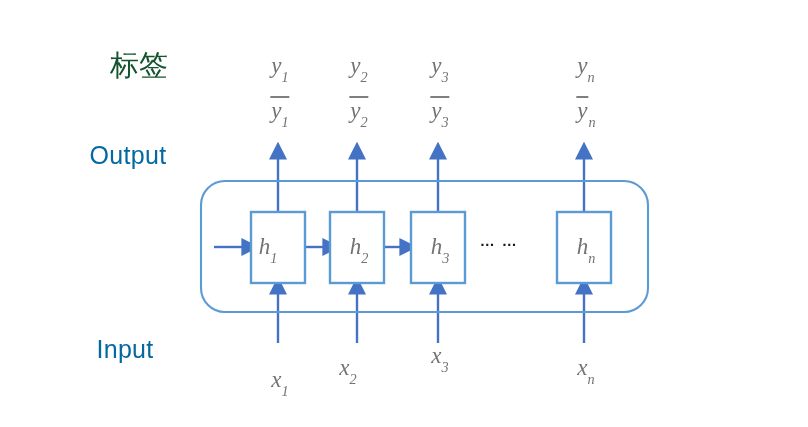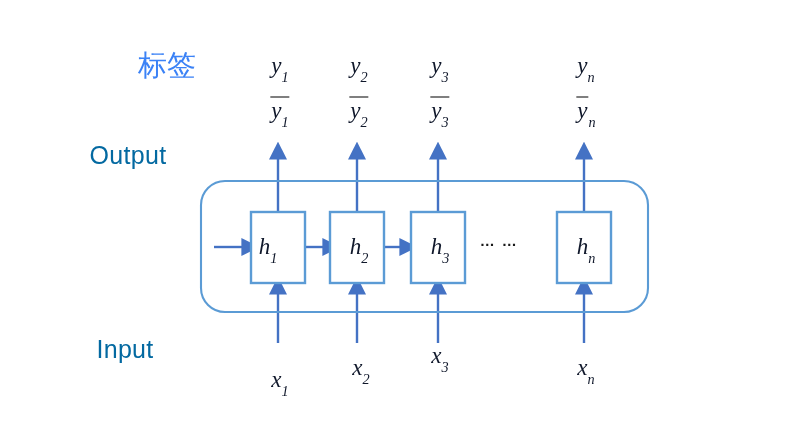--- a/index.html
+++ b/index.html
@@ -2,24 +2,24 @@
 <html style="--arrow: #4472C4; --box_border: #5B9BD5; --frame_border: #5B9BD5; --text: #000000;"><head>
 <meta charset="utf-8">
 <style>
   html,body { margin:0; padding:0; background:#fff; }
   .canvas {
     position:relative; width:808px; height:427px; background:#ffffff;
     font-family:"Liberation Sans", sans-serif; overflow:hidden;
   }
   .abs { position:absolute; transform:translate(-50%,-50%); white-space:nowrap; }
   .side-label { font-size:25px; color:#0369a1; letter-spacing:0.3px; }
-  .tag-label  { font-size:29px; color:#3b82f6;margin-left:28px; }
+  .tag-label  { font-size:29px; color:#14532d; }
   .math {
     font-family:"Liberation Serif", serif; font-style:italic;
-    font-size:23px; color:#0f172a;
+    font-size:23px; color:#737373;
   }
   .math sub { font-size:62%; line-height:0; position:relative; top:3px; }
   .bar { display:inline-block; border-top:1.7px solid #000; padding:1px 1px 0 1px; line-height:1.05; }
   .dots { font-size:15px; color:#1a1a1a; letter-spacing:1.5px; font-weight:bold; }
   svg.layer { position:absolute; left:0; top:0; }
   .arrow-line { stroke:var(--arrow,#4472C4); stroke-width:2.4; fill:none; }
   .box   { stroke:var(--box_border,#5B9BD5); stroke-width:2.4; fill:#fff; }
   .frame { stroke:var(--frame_border,#5B9BD5); stroke-width:2.1; fill:none; }
   #ah path { fill:var(--arrow,#4472C4); }
 </style>
@@ -72,17 +72,17 @@
   <div class="abs math" style="left:586px; top:110px;"><span class="bar"><span>y</span></span><sub>n</sub></div>
 
   <div class="abs math" style="left:268px; top:247px;"><span>h</span><sub>1</sub></div>
   <div class="abs math" style="left:359px; top:247px;"><span>h</span><sub>2</sub></div>
   <div class="abs math" style="left:440px; top:247px;"><span>h</span><sub>3</sub></div>
   <div class="abs math" style="left:586px; top:247px;font-style:italic;"><span>h</span><sub>n</sub></div>
 
   <div class="abs dots" style="left:499px; top:240px;">… …</div>
 
   <div class="abs math" style="left:280px; top:380px;"><span>x</span><sub>1</sub></div>
-  <div class="abs math" style="left:361px; top:368px;"><span>x</span><sub>2</sub></div>
+  <div class="abs math" style="left:348px; top:368px;"><span>x</span><sub>2</sub></div>
   <div class="abs math" style="left:440px; top:356px;"><span>x</span><sub>3</sub></div>
   <div class="abs math" style="left:586px; top:368px;"><span>x</span><sub>n</sub></div>
 
 </div>
 
 </body></html>

